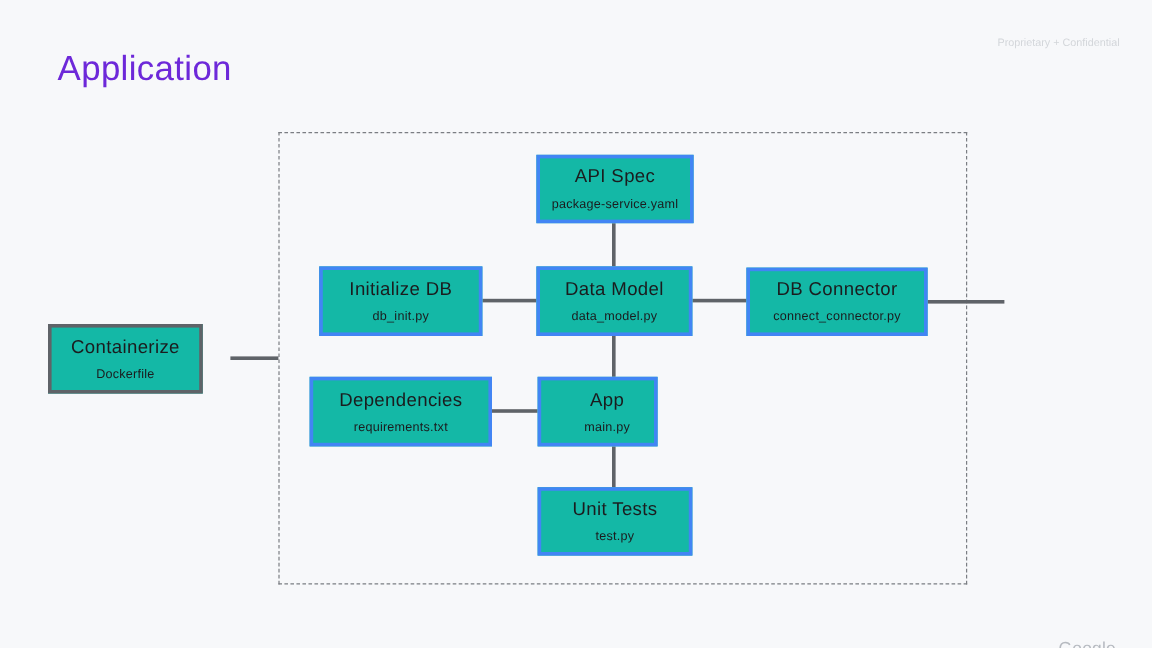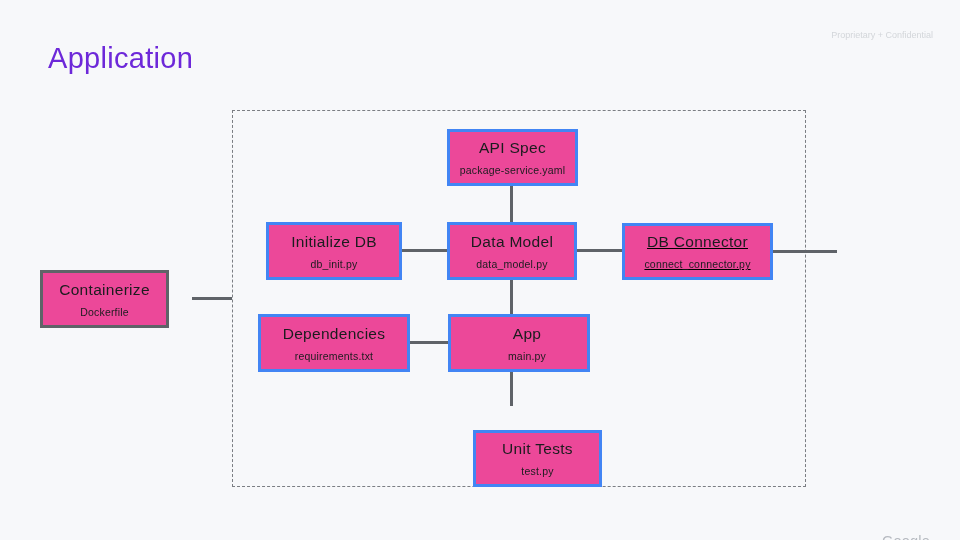--- a/index.html
+++ b/index.html
@@ -18,37 +18,37 @@
   }
   .brand-logo {
     position:absolute; right:30px; top:501px;
     font-size:14.5px; font-weight:500; color:#b6bac0; letter-spacing:.2px;margin-top:32px;
   }
   .boundary {
     position:absolute; left:232px; top:110px; width:574px; height:377px;
     border:1.5px dashed #7b7e83; box-sizing:border-box;
   }
   .node {
-    position:absolute; background:#ec4899; box-sizing:border-box;
+    position:absolute; background:#14b8a6; box-sizing:border-box;
     display:flex; flex-direction:column; align-items:center; justify-content:center;
     gap:7px; text-align:center;
   }
   .node.blue { border:3px solid #4285f4; }
   .node.gray { border:3px solid #5f6368; }
   .node .label { font-size:15.5px; color:#1b1c1e; letter-spacing:.3px; }
   .node .file  { font-size:10.5px; color:#1b1c1e; letter-spacing:.2px; }
 
   .n-api-spec      { left:447px; top:129px; width:131px; height:57px; }
   .n-initialize-db { left:266px; top:222px; width:136px; height:58px; }
   .n-data-model    { left:447px; top:222px; width:130px; height:58px; }
-  .n-db-connector  { left:622px; top:223px; width:151px; height:57px;text-decoration:underline; }
+  .n-db-connector  { left:622px; top:223px; width:151px; height:57px; }
   .n-containerize  { left:40px;  top:270px; width:129px; height:58px; }
   .n-dependencies  { left:258px; top:314px; width:152px; height:58px;text-align:center; }
-  .n-app           { left:448px; top:314px; width:142px; height:58px;padding-left:16px; }
-  .n-unit-tests    { left:448px; top:430px; width:129px; height:57px;margin-left:25px; }
+  .n-app           { left:448px; top:314px; width:100px; height:58px;padding-left:16px; }
+  .n-unit-tests    { left:448px; top:406px; width:129px; height:57px; }
 
   .connector { position:absolute; background:#5f6368; }
   .c-apispec-datamodel      { left:510px; top:186px; width:3px;  height:36px; }
   .c-initdb-datamodel       { left:402px; top:249px; width:45px; height:3px; }
   .c-datamodel-dbconnector  { left:577px; top:249px; width:45px; height:3px; }
   .c-dbconnector-db         { left:773px; top:250px; width:64px; height:3px; }
   .c-datamodel-app          { left:510px; top:280px; width:3px;  height:34px; }
   .c-dependencies-app       { left:410px; top:341px; width:38px; height:3px; }
   .c-app-unittests          { left:510px; top:372px; width:3px;  height:34px; }
   .c-containerize-boundary  { left:192px; top:297px; width:40px; height:3px; }

